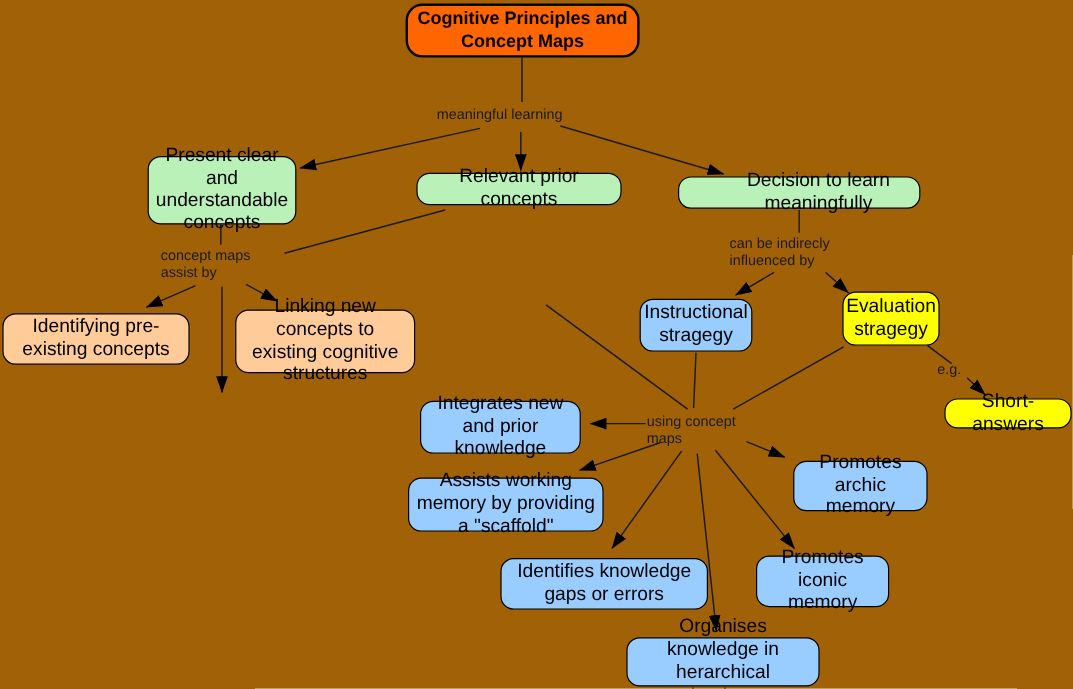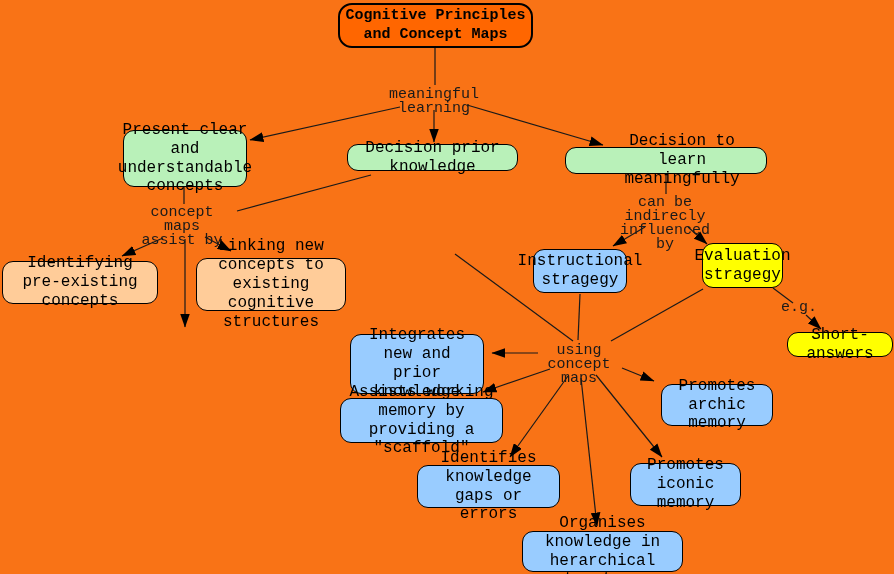--- a/index.html
+++ b/index.html
@@ -1,21 +1,21 @@
 <!DOCTYPE html>
 <html><head>
 <meta charset="utf-8">
 <style>
   html, body { margin: 0; padding: 0; background: #ffffff; }
   #canvas {
     position: relative;
     width: 894px;
     height: 574px;
-    background: #f97316;
-    font-family: Liberation Mono, monospace;
+    background: #a16207;
+    font-family: Liberation Sans, sans-serif;
     color: #000000;
     overflow: hidden;
   }
   #edges {
     position: absolute;
     left: 0; top: 0;
     width: 894px; height: 574px;
     pointer-events: none;
   }
   #edges line { stroke: #1a1a1a; stroke-width: 1.2; }
@@ -36,22 +36,22 @@
   .node span { display: block; }
   .node.title-node {
     border-width: 2px;
     border-radius: 14px;
     font-weight: bold;
     font-size: 15px;
     line-height: 1.25;
   }
   .edge-label {
     position: absolute;
-    text-align: center;
-    font-size: 15px;
+    text-align: left;
+    font-size: 12px;
     line-height: 14px;
     color: #1a1a1a;
   }
 </style>
 </head>
 <body>
 
 <div id="canvas">
 
   <svg id="edges" xmlns="http://www.w3.org/2000/svg">
@@ -89,21 +89,21 @@
 
   <div class="node title-node" style="left: 338px; top: 3px; width: 195px; height: 45px; background-color: rgb(255, 102, 0);">
     <span>Cognitive Principles and Concept Maps</span>
   </div>
 
   <div class="node" style="left: 123px; top: 130px; width: 124px; height: 57px; background-color: rgb(185, 241, 185);">
     <span>Present clear and understandable concepts</span>
   </div>
 
   <div class="node" style="left: 347px; top: 144px; width: 171px; height: 27px; background-color: rgb(185, 241, 185);">
-    <span>Decision prior knowledge</span>
+    <span>Relevant prior concepts</span>
   </div>
 
   <div class="node" style="left: 565px; top: 147px; width: 202px; height: 27px; background-color: rgb(185, 241, 185); padding-left: 36px;">
     <span>Decision to learn meaningfully</span>
   </div>
 
 
   <div class="node" style="left: 533px; top: 249px; width: 94px; height: 44px; background-color: rgb(153, 204, 255);">
     <span>Instructional stragegy</span>
   </div>
@@ -118,29 +118,29 @@
 
   <div class="node" style="left: 196px; top: 258px; width: 150px; height: 53px; background-color: rgb(255, 204, 153);">
     <span>Linking new concepts to existing cognitive structures</span>
   </div>
 
 
   <div class="node" style="left: 787px; top: 332px; width: 106px; height: 25px; background-color: rgb(255, 255, 0);">
     <span>Short-answers</span>
   </div>
 
-  <div class="node" style="left: 350px; top: 334px; width: 134px; height: 60px; background-color: rgb(153, 204, 255);">
+  <div class="node" style="left: 350px; top: 334px; width: 134px; height: 44px; background-color: rgb(153, 204, 255);">
     <span>Integrates new and prior knowledge</span>
   </div>
 
   <div class="node" style="left: 340px; top: 398px; width: 163px; height: 45px; background-color: rgb(153, 204, 255);">
     <span>Assists working memory by providing a "scaffold"</span>
   </div>
 
-  <div class="node" style="left: 417px; top: 465px; width: 143px; height: 43px; background-color: rgb(153, 204, 255);">
+  <div class="node" style="left: 417px; top: 465px; width: 173px; height: 43px; background-color: rgb(153, 204, 255);">
     <span>Identifies knowledge gaps or errors</span>
   </div>
 
   <div class="node" style="left: 522px; top: 531px; width: 161px; height: 41px; background-color: rgb(153, 204, 255);">
     <span>Organises knowledge in herarchical structures</span>
   </div>
 
   <div class="node" style="left: 661px; top: 384px; width: 112px; height: 42px; background-color: rgb(153, 204, 255);">
     <span>Promotes archic memory</span>
   </div>

